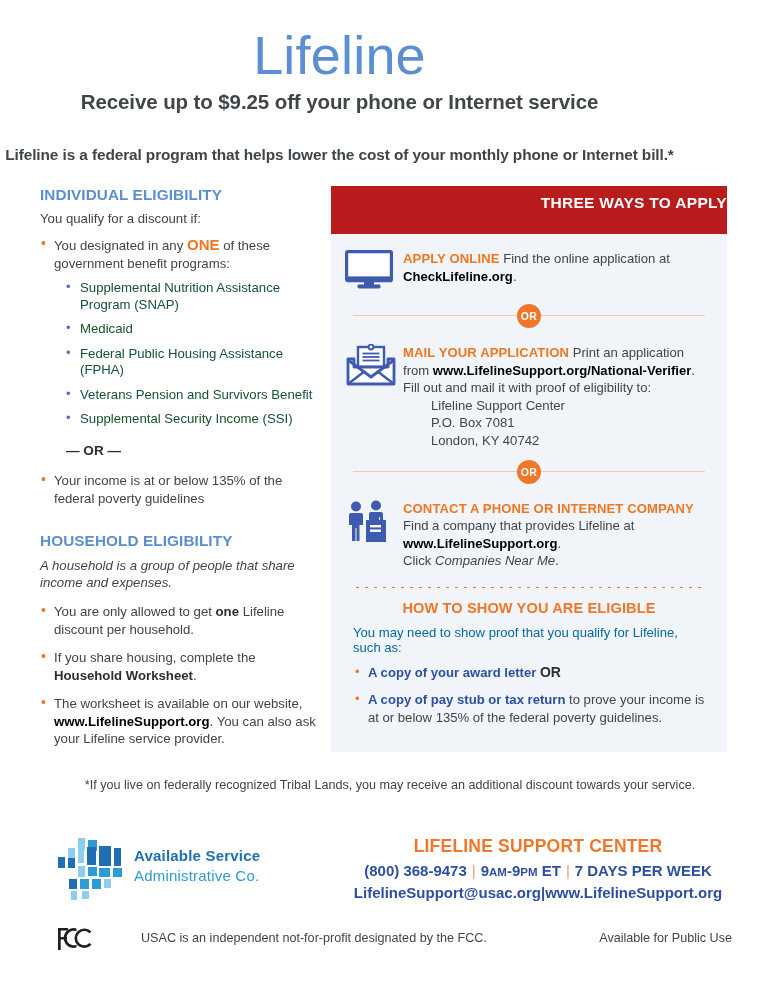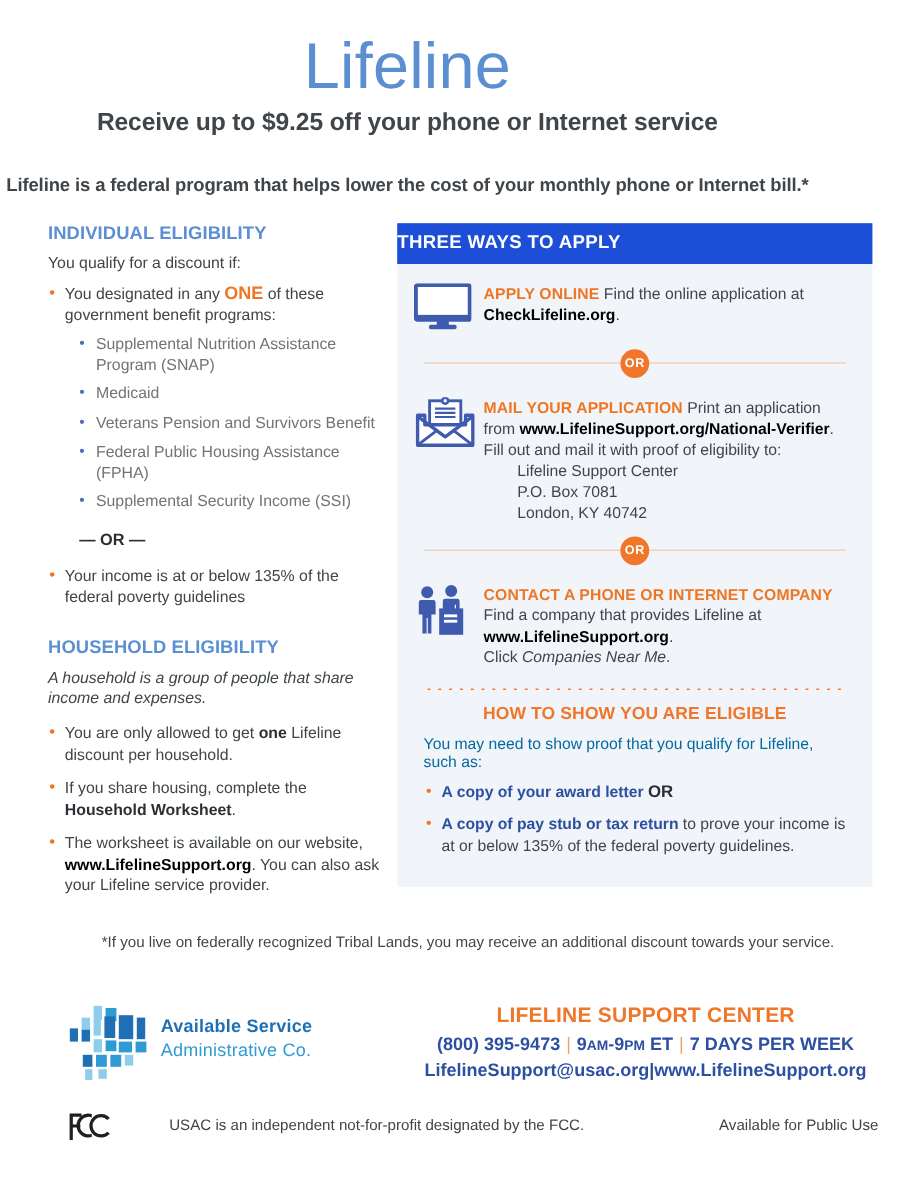--- a/index.html
+++ b/index.html
@@ -50,37 +50,37 @@
   ul.b > li{
     position:relative;padding-left:14px;margin-bottom:11px;
     font-size:13.2px;line-height:17.5px;
   }
   ul.b > li:before{
     content:"•";position:absolute;left:1px;top:-1px;color:#ef7622;font-size:14px;
   }
   ul.sub{list-style:none;margin:8px 0 0 0;padding:0;}
   ul.sub > li{
     position:relative;padding-left:14px;margin-bottom:8px;
-    font-size:13.2px;line-height:16.5px;color:#737373;
+    font-size:13.2px;line-height:16.5px;color:#14532d;
   }
   ul.sub > li:before{
     content:"•";position:absolute;left:0;top:-1px;color:#4e6fc0;font-size:13px;
   }
   .sub-wrap{margin-left:12px;}
   .or-line{font-weight:bold;font-size:13.6px;margin:14px 0 13px 12px;color:#2b2f33;}
   .hh-gap{height:14px;}
   b.ink{color:#2b2f33;}
   .orange-strong{color:#ef7622;font-weight:bold;font-size:15px;}
   a.link,.link{color:#000000;font-weight:bold;text-decoration:none;}
 
   
   .panel{background:#f1f5f9;padding-bottom:16px;}
   .panel-head{
-    background:#1d4ed8;color:#ffffff;text-align:left;font-weight:bold;
-    font-size:15.5px;letter-spacing:.3px;padding:8px 0 8px 0;
+    background:#b91c1c;color:#ffffff;text-align:right;font-weight:bold;
+    font-size:15.5px;letter-spacing:.3px;padding:8px 0 22px 0;
   }
   .method{display:flex;padding:14px 16px 4px 14px;}
   .m-icon{width:58px;flex:0 0 58px;padding-top:2px;}
   .m-body{flex:1;font-size:13.1px;line-height:17.6px;color:#3f4549;padding-top:2px;}
   .m-title{color:#ef7622;font-weight:bold;font-size:13.1px;letter-spacing:.1px;}
   .addr{margin-left:28px;line-height:17.6px;}
 
   .or-divider{position:relative;height:24px;margin:6px 22px 0 22px;}
   .or-divider:before{
     content:"";position:absolute;left:0;right:0;top:11px;height:1px;background:#f3c9a8;
@@ -150,22 +150,22 @@
       <div class="sec-head">INDIVIDUAL ELIGIBILITY</div>
       <div class="lead">You qualify for a discount if:</div>
 
       <ul class="b">
         <li>
           <span>You designated in any </span><span class="orange-strong">ONE</span><span> of these government benefit programs:</span>
           <div class="sub-wrap">
             <ul class="sub">
               <li>Supplemental Nutrition Assistance Program (SNAP)</li>
               <li>Medicaid</li>
+              <li>Federal Public Housing Assistance (FPHA)</li>
               <li>Veterans Pension and Survivors Benefit</li>
-              <li>Federal Public Housing Assistance (FPHA)</li>
               <li>Supplemental Security Income (SSI)</li>
             </ul>
           </div>
           <div class="or-line">— OR —</div>
         </li>
         <li>Your income is at or below 135% of the federal poverty guidelines</li>
       </ul>
 
       <div class="hh-gap"></div>
 
@@ -301,21 +301,21 @@
       </svg>
     </div>
     <div class="usac-name">
       <div class="usac-l1">Available Service</div>
       <div class="usac-l2">Administrative Co.</div>
     </div>
 
     <div class="contact">
       <div class="c-title">LIFELINE SUPPORT CENTER</div>
       <div class="c-row">
-        <span>(800) 395-9473</span><span class="sep">|</span><span>9</span><span class="c-small">AM</span><span>-9</span><span class="c-small">PM</span> <span>ET</span><span class="sep">|</span><span>7 DAYS PER WEEK</span>
+        <span>(800) 368-9473</span><span class="sep">|</span><span>9</span><span class="c-small">AM</span><span>-9</span><span class="c-small">PM</span> <span>ET</span><span class="sep">|</span><span>7 DAYS PER WEEK</span>
       </div>
       <div class="c-row2">
         <span>LifelineSupport@usac.org</span><span class="sep">|</span><span>www.LifelineSupport.org</span>
       </div>
     </div>
 
     <div class="fcc-logo">
       <svg width="40" height="26" viewBox="0 0 40 26" aria-hidden="true">
         <path d="M2 2 h10 v2.6 H4.7 v6.4 H11 v2.6 H4.7 V24 H2 Z" fill="#231f20"></path>
         <path d="M20.5 2.4 a10 10 0 1 0 0 19.2 v-2.8 a7.3 7.3 0 1 1 0 -13.6 Z" fill="#231f20"></path>

